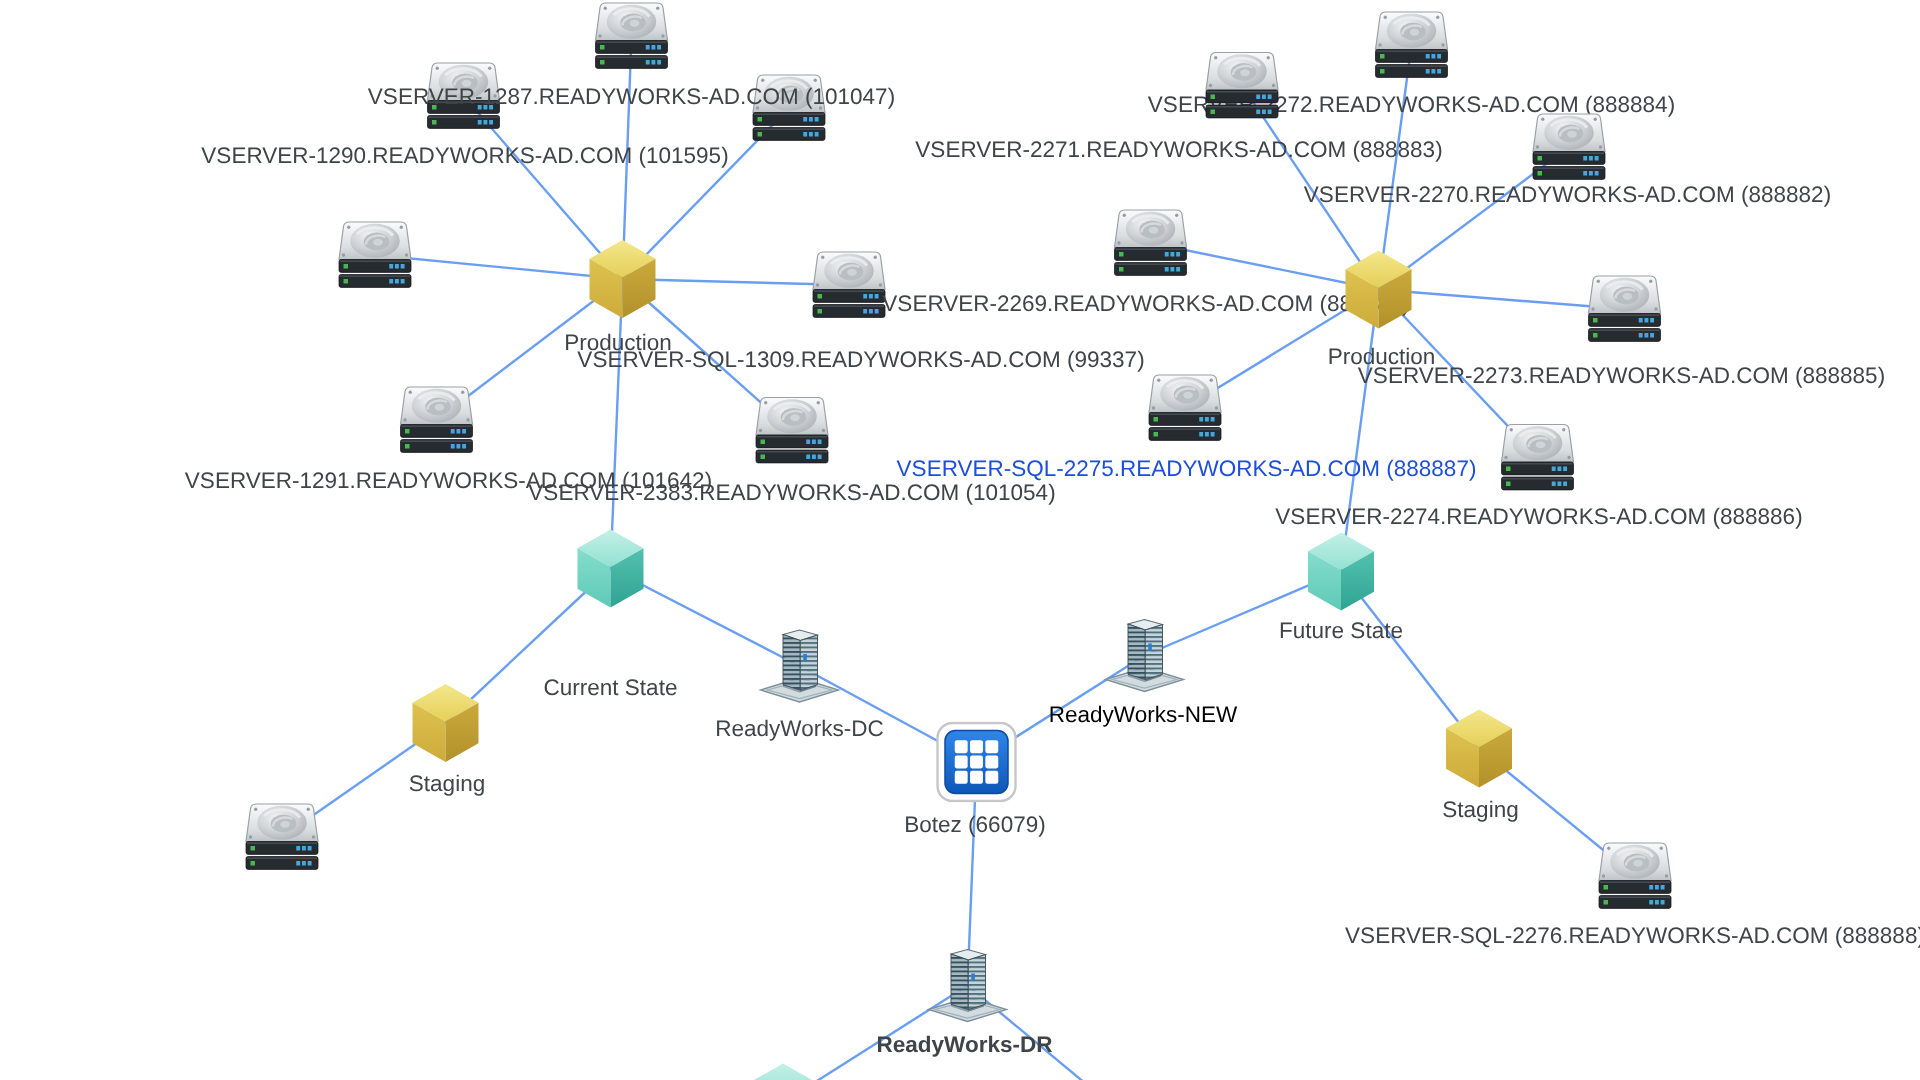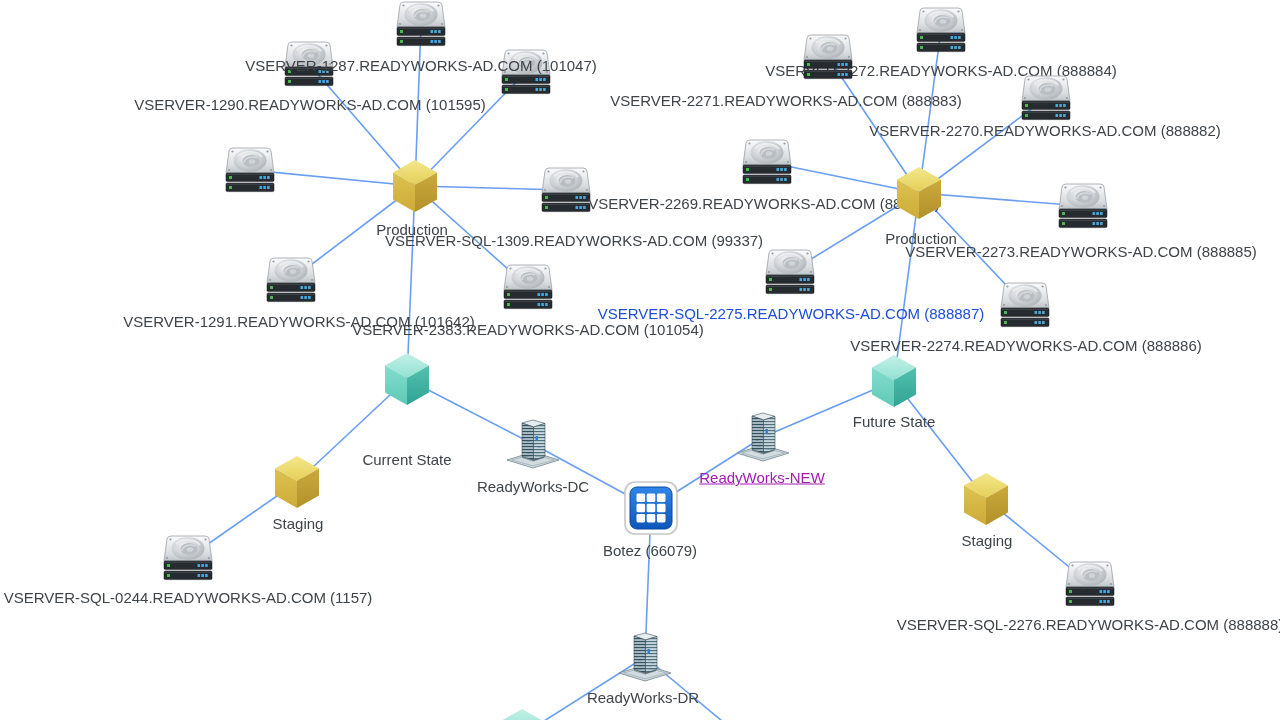--- a/index.html
+++ b/index.html
@@ -670,21 +670,20 @@
           <rect x="35.5" y="29" width="2.6" height="3" fill="#46a7dd"></rect>
           <rect x="39.3" y="29" width="2.6" height="3" fill="#46a7dd"></rect>
           <rect x="43.1" y="29" width="2.6" height="3" fill="#46a7dd"></rect>
           <rect x="2" y="36" width="48" height="8.6" rx="1.4" fill="#262b30" stroke="#15181b" stroke-width="0.5"></rect>
           <rect x="2.6" y="36.6" width="46.8" height="1.1" fill="#434a51"></rect>
           <rect x="5" y="39" width="3" height="3" fill="#49b84e"></rect>
           <rect x="35.5" y="39" width="2.6" height="3" fill="#46a7dd"></rect>
           <rect x="39.3" y="39" width="2.6" height="3" fill="#46a7dd"></rect>
           <rect x="43.1" y="39" width="2.6" height="3" fill="#46a7dd"></rect>
         </svg></div>
-      <div class="node-label" style="left: 188px; top: 597px; color: rgb(63, 68, 73);">VSERVER-SQL-0244.READYWORKS-AD.COM (1157)</div>
       <div class="node-icon" style="left: 533px; top: 444px;"><svg width="56" height="50" viewBox="0 0 56 50">
           <defs>
             <pattern id="bwF" width="2" height="3" patternUnits="userSpaceOnUse">
               <rect width="2" height="1.5" fill="#33505d"></rect>
               <rect y="1.5" width="2" height="1.5" fill="#a5bac3"></rect>
             </pattern>
             <pattern id="bwS" width="2" height="3" patternUnits="userSpaceOnUse">
               <rect width="2" height="1.5" fill="#51707e"></rect>
               <rect y="1.5" width="2" height="1.5" fill="#c6d6dd"></rect>
             </pattern>
@@ -712,21 +711,21 @@
           </defs>
           <polygon points="28,33 54,41 28,49 2,41" fill="#d2dce0" stroke="#7d8f98" stroke-width="0.9"></polygon>
           <polygon points="28,35.2 49.5,41 28,46.8 6.5,41" fill="none" stroke="#9fb0b8" stroke-width="0.8"></polygon>
           <polygon points="17,35 28,38.6 28,42.6 17,39" fill="#8a9ca5"></polygon>
           <polygon points="28,38.6 39,35 39,39 28,42.6" fill="#6d828c"></polygon>
           <polygon points="17,4 28,1 40,4.4 28.5,8" fill="#e6edf0" stroke="#5d6e78" stroke-width="0.7"></polygon>
           <polygon points="17,4 28.5,8 28.5,41 17,37.5" fill="url(#bwF)" stroke="#3b4b54" stroke-width="0.6"></polygon>
           <polygon points="28.5,8 40,4.4 40,37.5 28.5,41" fill="url(#bwS)" stroke="#3b4b54" stroke-width="0.6"></polygon>
           <rect x="30.5" y="17" width="2.4" height="4.5" fill="#2e7fd0"></rect>
         </svg></div>
-      <div class="node-label" style="left: 762px; top: 477px; color: #a21caf; text-decoration: underline;">ReadyWorks-NEW</div>
+      <div class="node-label" style="left: 762px; top: 477px; color: #000000;">ReadyWorks-NEW</div>
       <div class="node-icon" style="left: 651px; top: 508px;"><svg width="54" height="54" viewBox="0 0 54 54">
           <defs>
             <linearGradient id="gaB" x1="0" y1="0" x2="0" y2="1">
               <stop offset="0" stop-color="#2f86e8"></stop>
               <stop offset="1" stop-color="#0e57b8"></stop>
             </linearGradient>
           </defs>
           <rect x="1" y="1" width="52" height="52" rx="10" fill="#ffffff" stroke="#c6c6c6" stroke-width="1.6"></rect>
           <rect x="6" y="6" width="42" height="42" rx="7" fill="url(#gaB)" stroke="#0b4aa2" stroke-width="1"></rect>
           <g fill="#ffffff">
@@ -832,21 +831,21 @@
           </defs>
           <polygon points="28,33 54,41 28,49 2,41" fill="#d2dce0" stroke="#7d8f98" stroke-width="0.9"></polygon>
           <polygon points="28,35.2 49.5,41 28,46.8 6.5,41" fill="none" stroke="#9fb0b8" stroke-width="0.8"></polygon>
           <polygon points="17,35 28,38.6 28,42.6 17,39" fill="#8a9ca5"></polygon>
           <polygon points="28,38.6 39,35 39,39 28,42.6" fill="#6d828c"></polygon>
           <polygon points="17,4 28,1 40,4.4 28.5,8" fill="#e6edf0" stroke="#5d6e78" stroke-width="0.7"></polygon>
           <polygon points="17,4 28.5,8 28.5,41 17,37.5" fill="url(#bwF)" stroke="#3b4b54" stroke-width="0.6"></polygon>
           <polygon points="28.5,8 40,4.4 40,37.5 28.5,41" fill="url(#bwS)" stroke="#3b4b54" stroke-width="0.6"></polygon>
           <rect x="30.5" y="17" width="2.4" height="4.5" fill="#2e7fd0"></rect>
         </svg></div>
-      <div class="node-label" style="left: 643px; top: 697px; color: rgb(63, 68, 73);">ReadyWorks-DR</div>
+      <div class="node-label" style="left: 643px; top: 697px; color: rgb(63, 68, 73); font-weight: bold;">ReadyWorks-DR</div>
       <div class="node-icon" style="left: 522px; top: 735px;"><svg width="46" height="54" viewBox="0 0 46 54">
           <defs>
             <linearGradient id="ctT" x1="0" y1="0" x2="0" y2="1">
               <stop offset="0" stop-color="#c4f0e6"></stop>
               <stop offset="1" stop-color="#92e1d3"></stop>
             </linearGradient>
             <linearGradient id="ctL" x1="0" y1="0" x2="0" y2="1">
               <stop offset="0" stop-color="#85dccc"></stop>
               <stop offset="1" stop-color="#5fcab7"></stop>
             </linearGradient>

